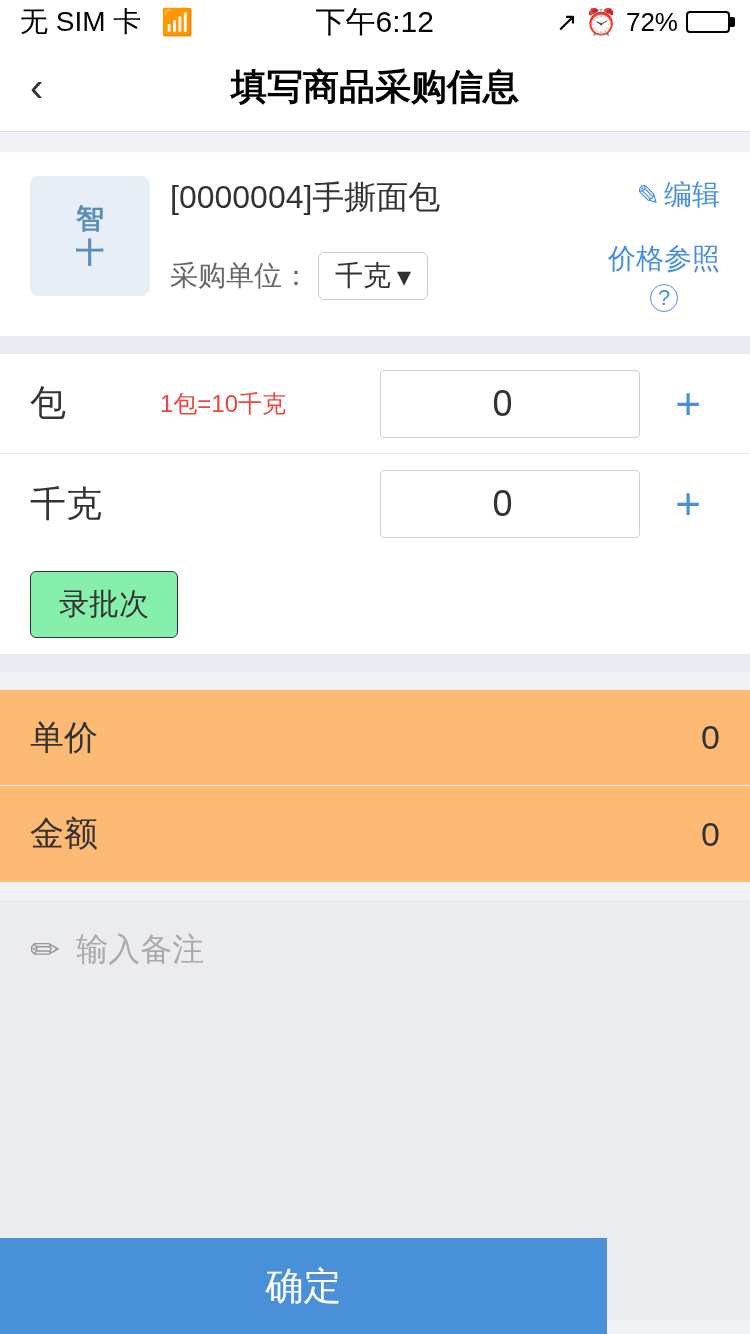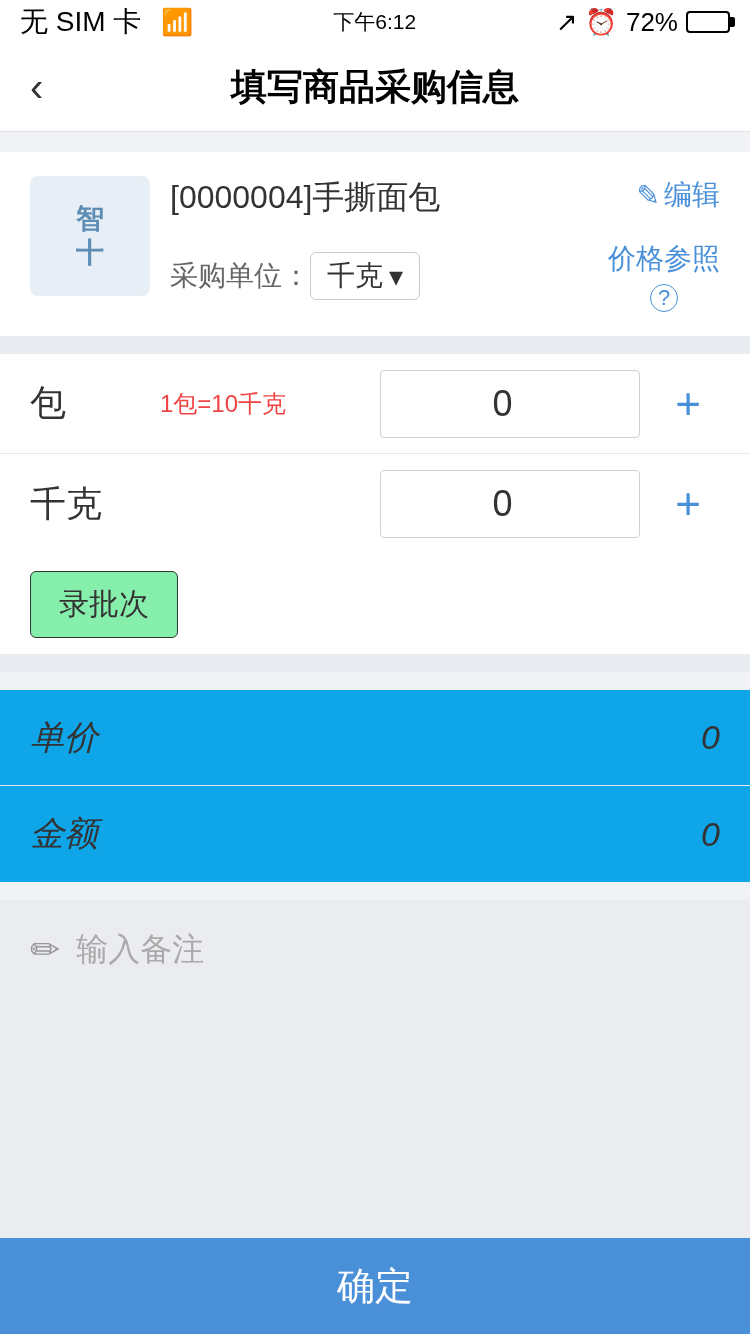--- a/index.html
+++ b/index.html
@@ -18,21 +18,21 @@
       height: 44px;
       background: #fff;
       display: flex;
       align-items: center;
       justify-content: space-between;
       padding: 0 20px;
       font-size: 28px;
       color: #000;
     }
     .status-left { display: flex; align-items: center; gap: 20px; }
-    .status-center { font-size: 21px; font-weight: 500; }
+    .status-center { font-size: 30px; font-weight: 500; }
     .status-right { display: flex; align-items: center; gap: 8px; font-size: 26px; }
     .battery-icon {
       width: 44px; height: 22px; border: 2px solid #000; border-radius: 4px;
       position: relative; display: inline-block;
     }
     .battery-icon::after {
       content: ''; position: absolute; right: -7px; top: 50%;
       transform: translateY(-50%);
       width: 5px; height: 10px; background: #000; border-radius: 0 2px 2px 0;
     }
@@ -214,23 +214,22 @@
       border-radius: 6px;
       padding: 12px 28px;
       font-size: 30px;
       color: #333;
       background: #86efac;
       cursor: pointer;
     }
 
     
     .price-section {
-      background: #0ea5e9;
+      background: #fdba74;
       margin-top: 18px;
-      font-style: italic;
     }
     .price-row {
       display: flex;
       align-items: center;
       justify-content: space-between;
       padding: 0 30px;
       height: 96px;
       border-bottom: 1px solid #e8e8e8;
     }
     .price-row:last-child { border-bottom: none; }
@@ -254,21 +253,21 @@
       min-height: 100px;
     }
     .note-icon { font-size: 36px; color: #999; }
     .note-placeholder { font-size: 32px; color: #aaa; }
 
     
     .confirm-btn {
       position: fixed;
       bottom: 0;
       left: 0;
-      width: 750px;
+      width: 607px;
       height: 96px;
       background: #4a90d9;
       color: #fff;
       font-size: 38px;
       font-weight: 500;
       border: none;
       cursor: pointer;
       display: flex;
       align-items: center;
       justify-content: center;
@@ -309,21 +308,21 @@
   </div>
   <div class="product-info">
     <div class="product-header">
       <span class="product-name">[0000004]手撕面包</span>
       <span class="edit-btn">
         <span>✎</span>
         <span>编辑</span>
       </span>
     </div>
     <div class="product-unit-row">
-      <div style="display:flex;align-items:center;">
+      <div style="display:flex;align-items:center;gap:8px;">
         <span class="unit-label">采购单位：</span>
         <span class="unit-select">
           <span>千克</span>
           <span>▾</span>
         </span>
       </div>
       <span class="price-ref">
         <span>价格参照</span>
         <span style="border:1.5px solid #4a90d9;border-radius:50%;width:28px;height:28px;display:inline-flex;align-items:center;justify-content:center;font-size:22px;">?</span>
       </span>

